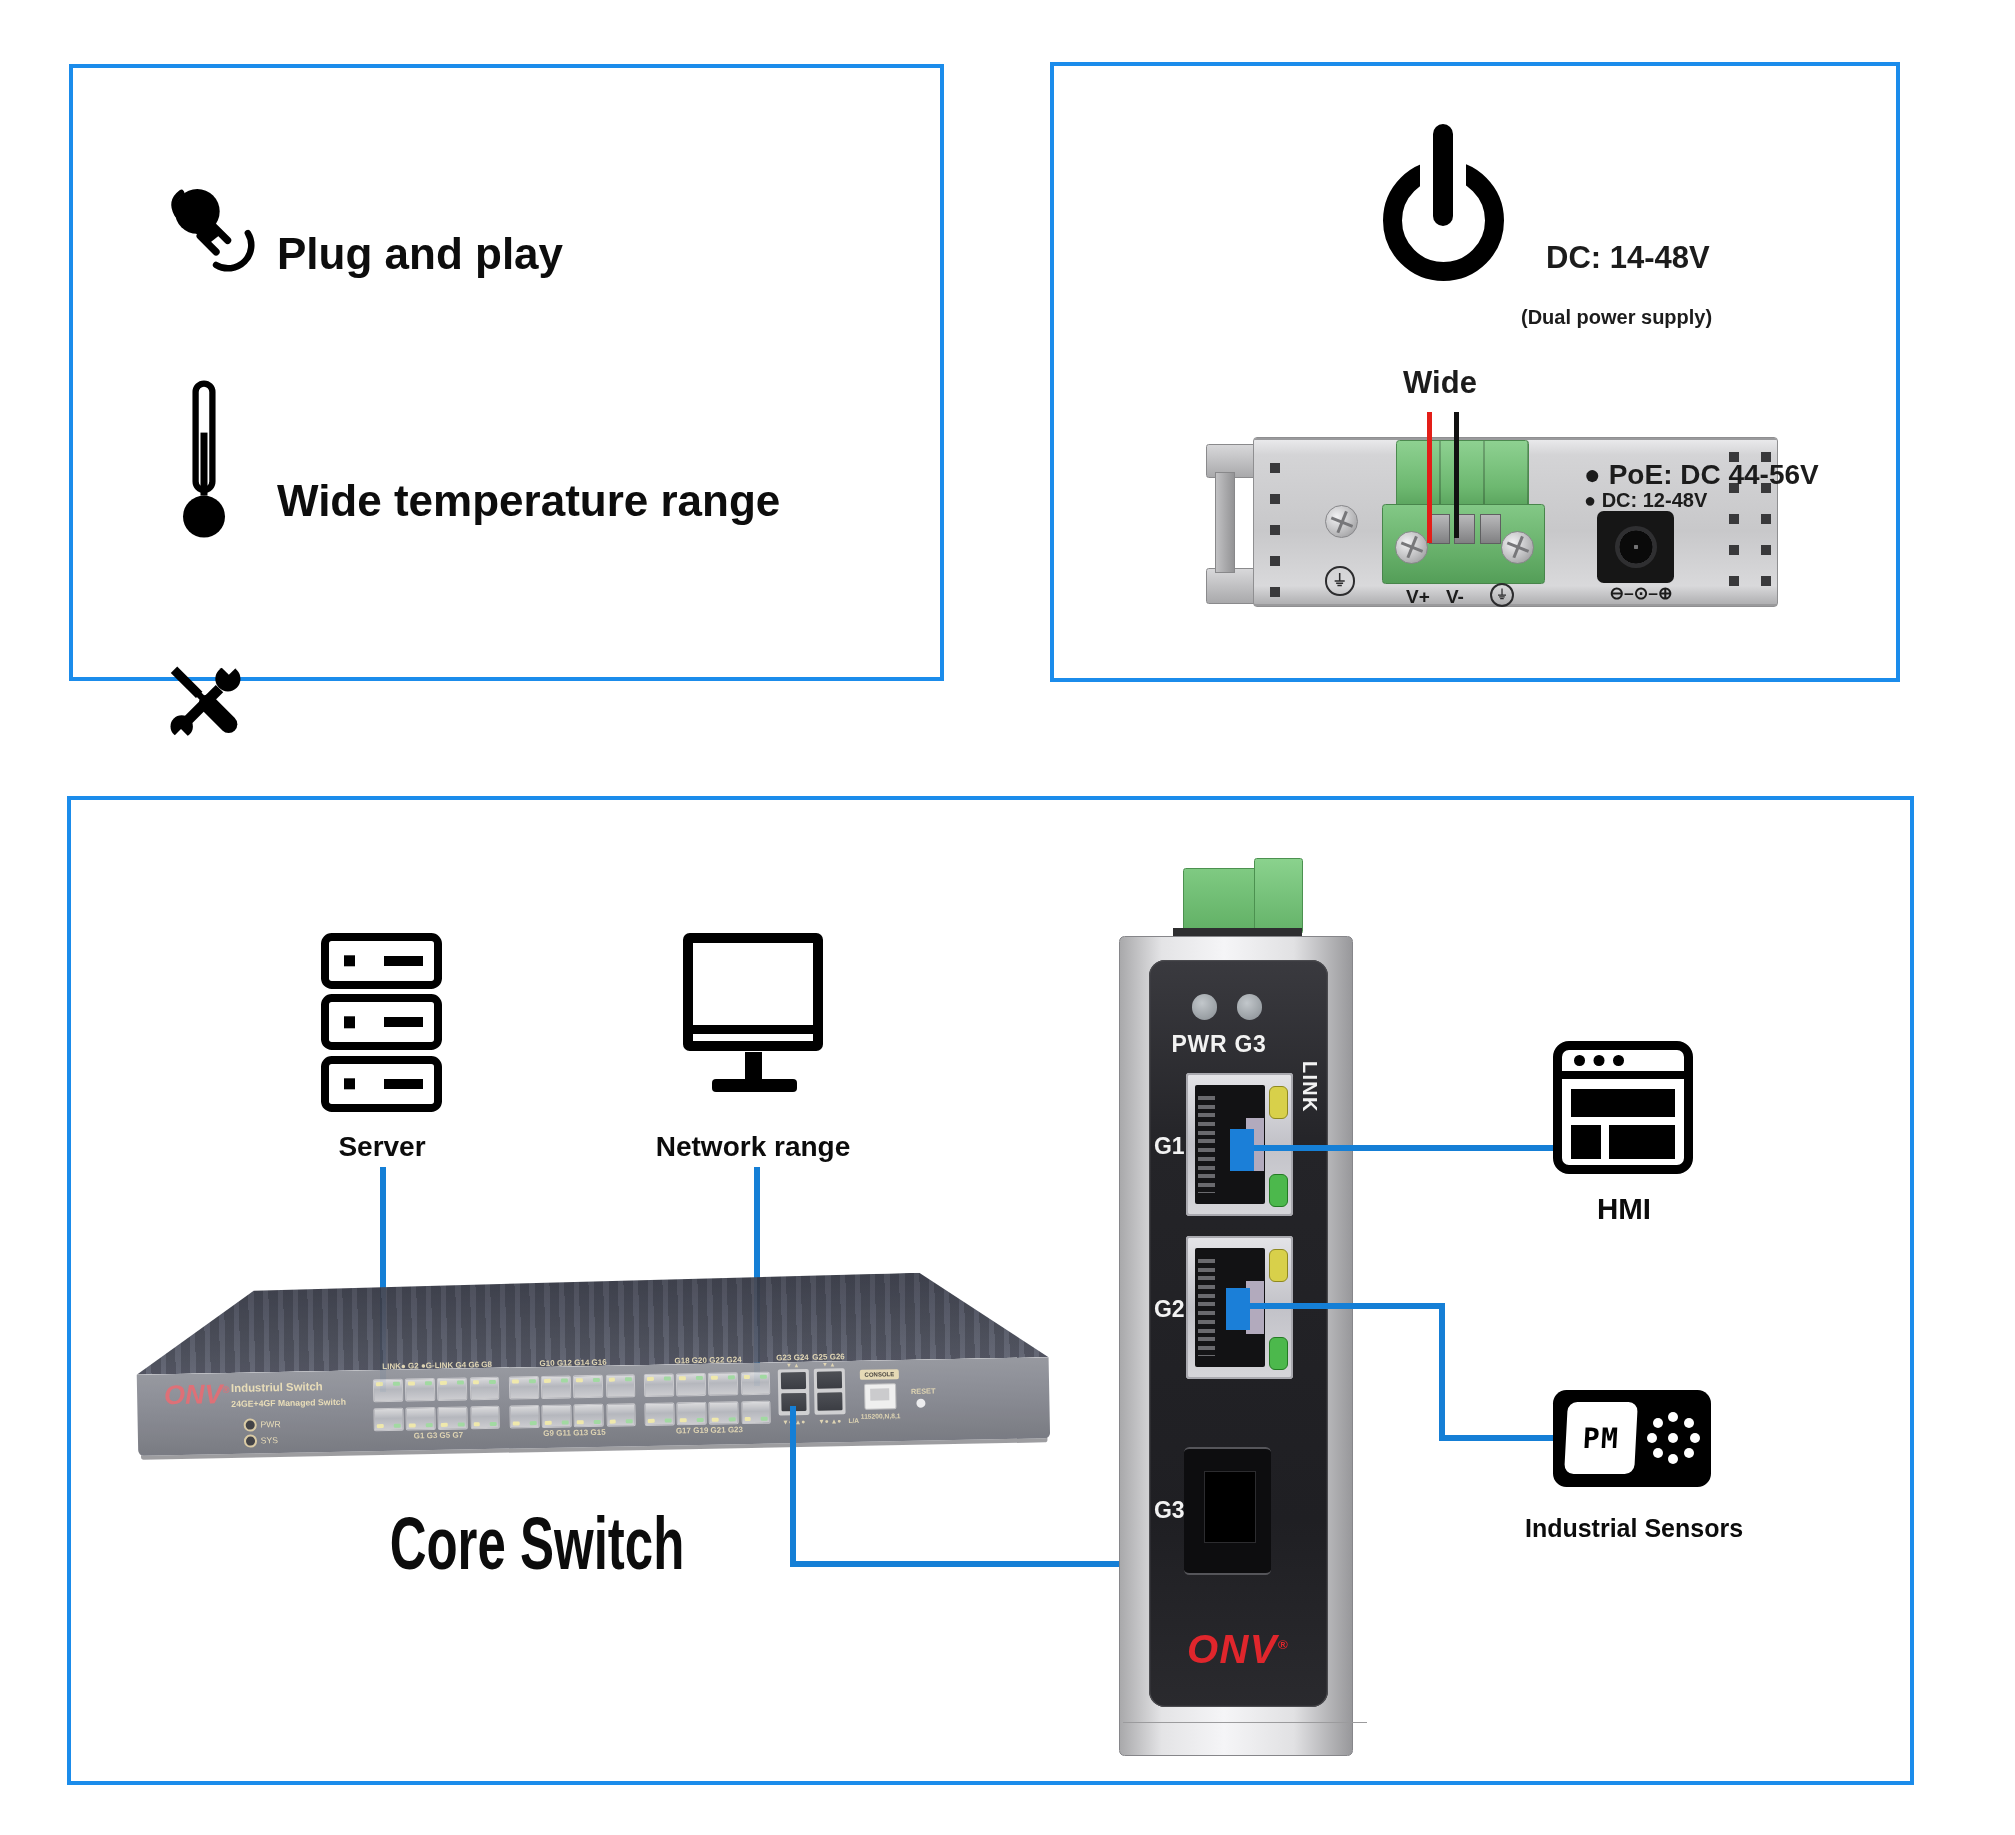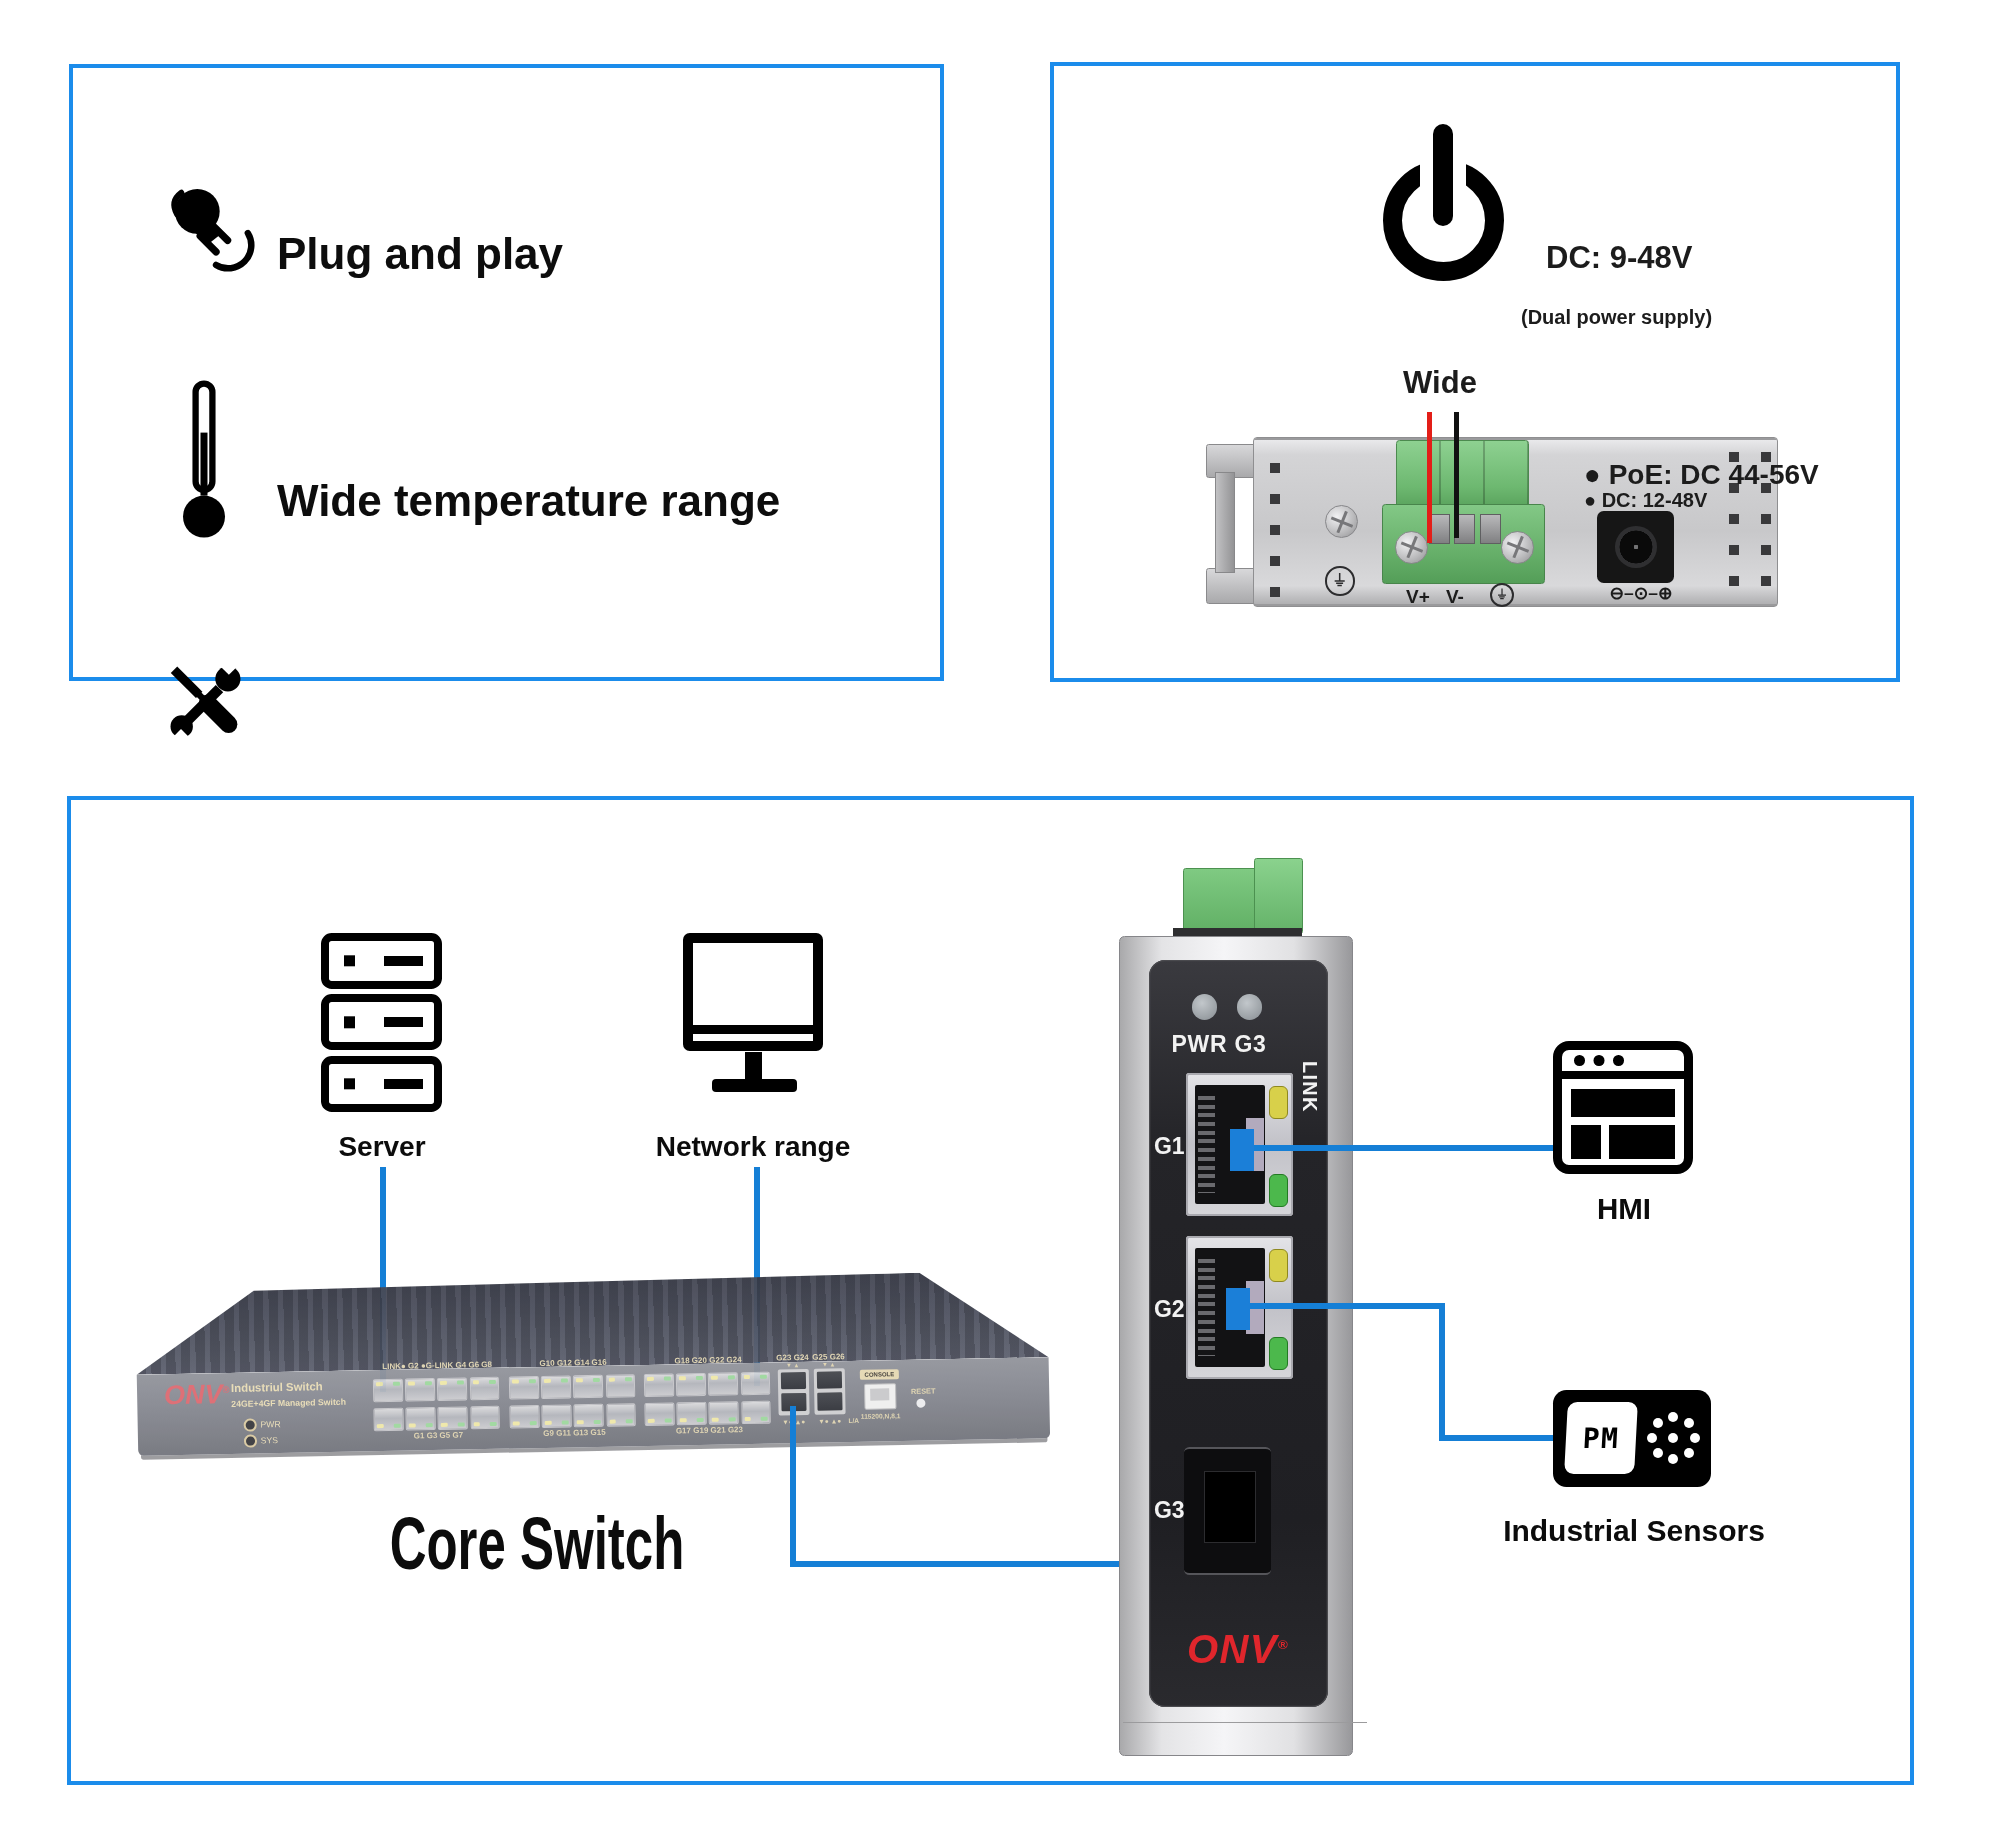--- a/index.html
+++ b/index.html
@@ -185,21 +185,21 @@
       </svg>
     </div>
   </section>
 
   <section class="box" style="left:1050px;top:62px;width:842px;height:612px;">
     <div>
       <div class="pwr-ring abs"></div>
       <div class="pwr-notch abs"></div>
       <div class="pwr-bar abs"></div>
     </div>
-    <div class="plabel" style="left:492px;top:174px;font-size:31px;">DC: 9-48V</div>
+    <div class="plabel" style="left:492px;top:174px;font-size:31px;">DC: 14-48V</div>
     <div class="plabel" style="left:467px;top:240px;font-size:20px;">(Dual power supply)</div>
     <div class="plabel" style="left:386px;top:299px;font-size:31px;transform:translateX(-50%);">Wide</div>
 
     <div class="pdev">
       <div class="tab" style="left:0;top:6.7px;width:54px;height:32px;"></div>
       <div class="tab" style="left:0;top:131px;width:51px;height:34px;"></div>
       <div class="spring"></div>
       <div class="pbody"></div>
 
       <div class="vent-col" style="left:64px;top:25.5px;">
@@ -421,16 +421,16 @@
     <i class="d"></i>
         <i class="d"></i>
         <i class="d"></i>
         <i class="d"></i>
         <i class="d"></i>
         <i class="d"></i>
         <i class="d"></i>
         <i class="d"></i>
         <i class="d"></i>
       </div>
-    <div class="cap" style="left:1563px;top:714px;font-size:30px;">Industrial Sensors</div>
+    <div class="cap" style="left:1563px;top:714px;font-size:25px;">Industrial Sensors</div>
   </section>
 </div>
 
 
 </body></html>

